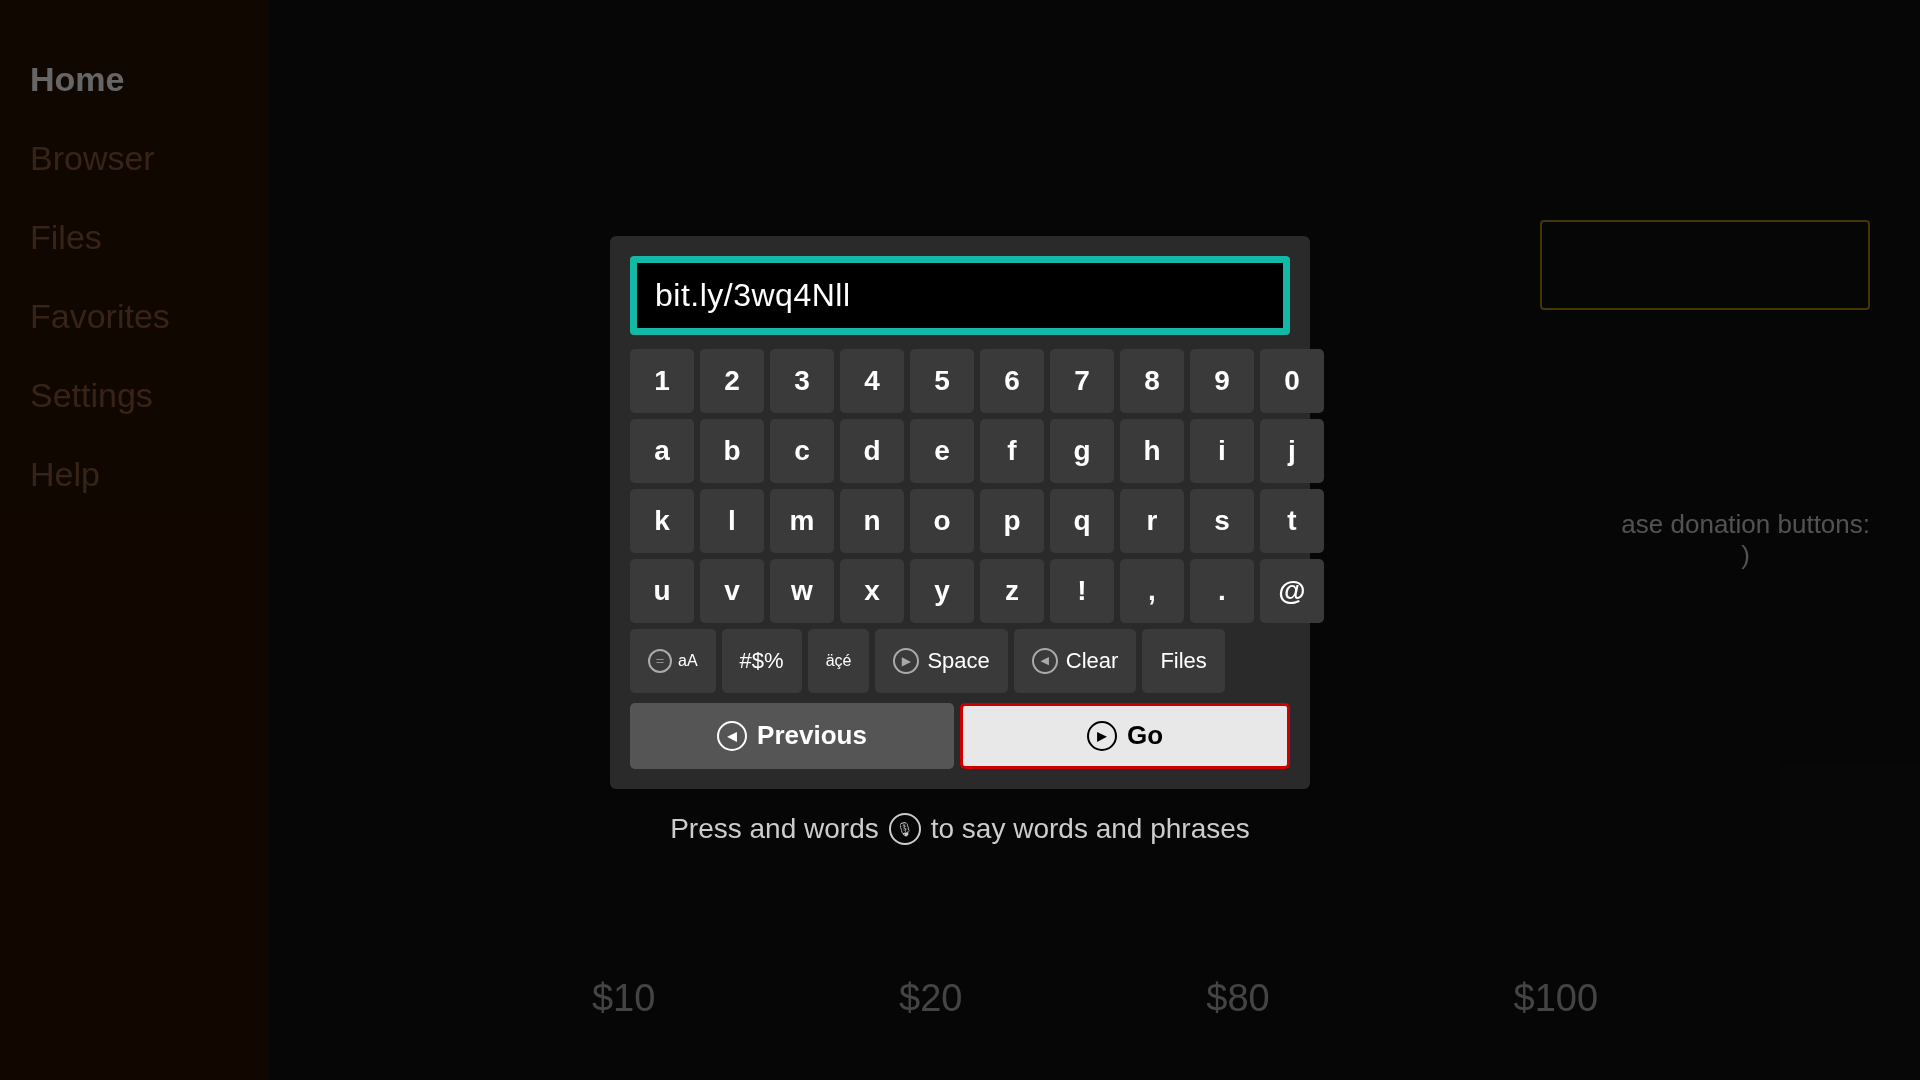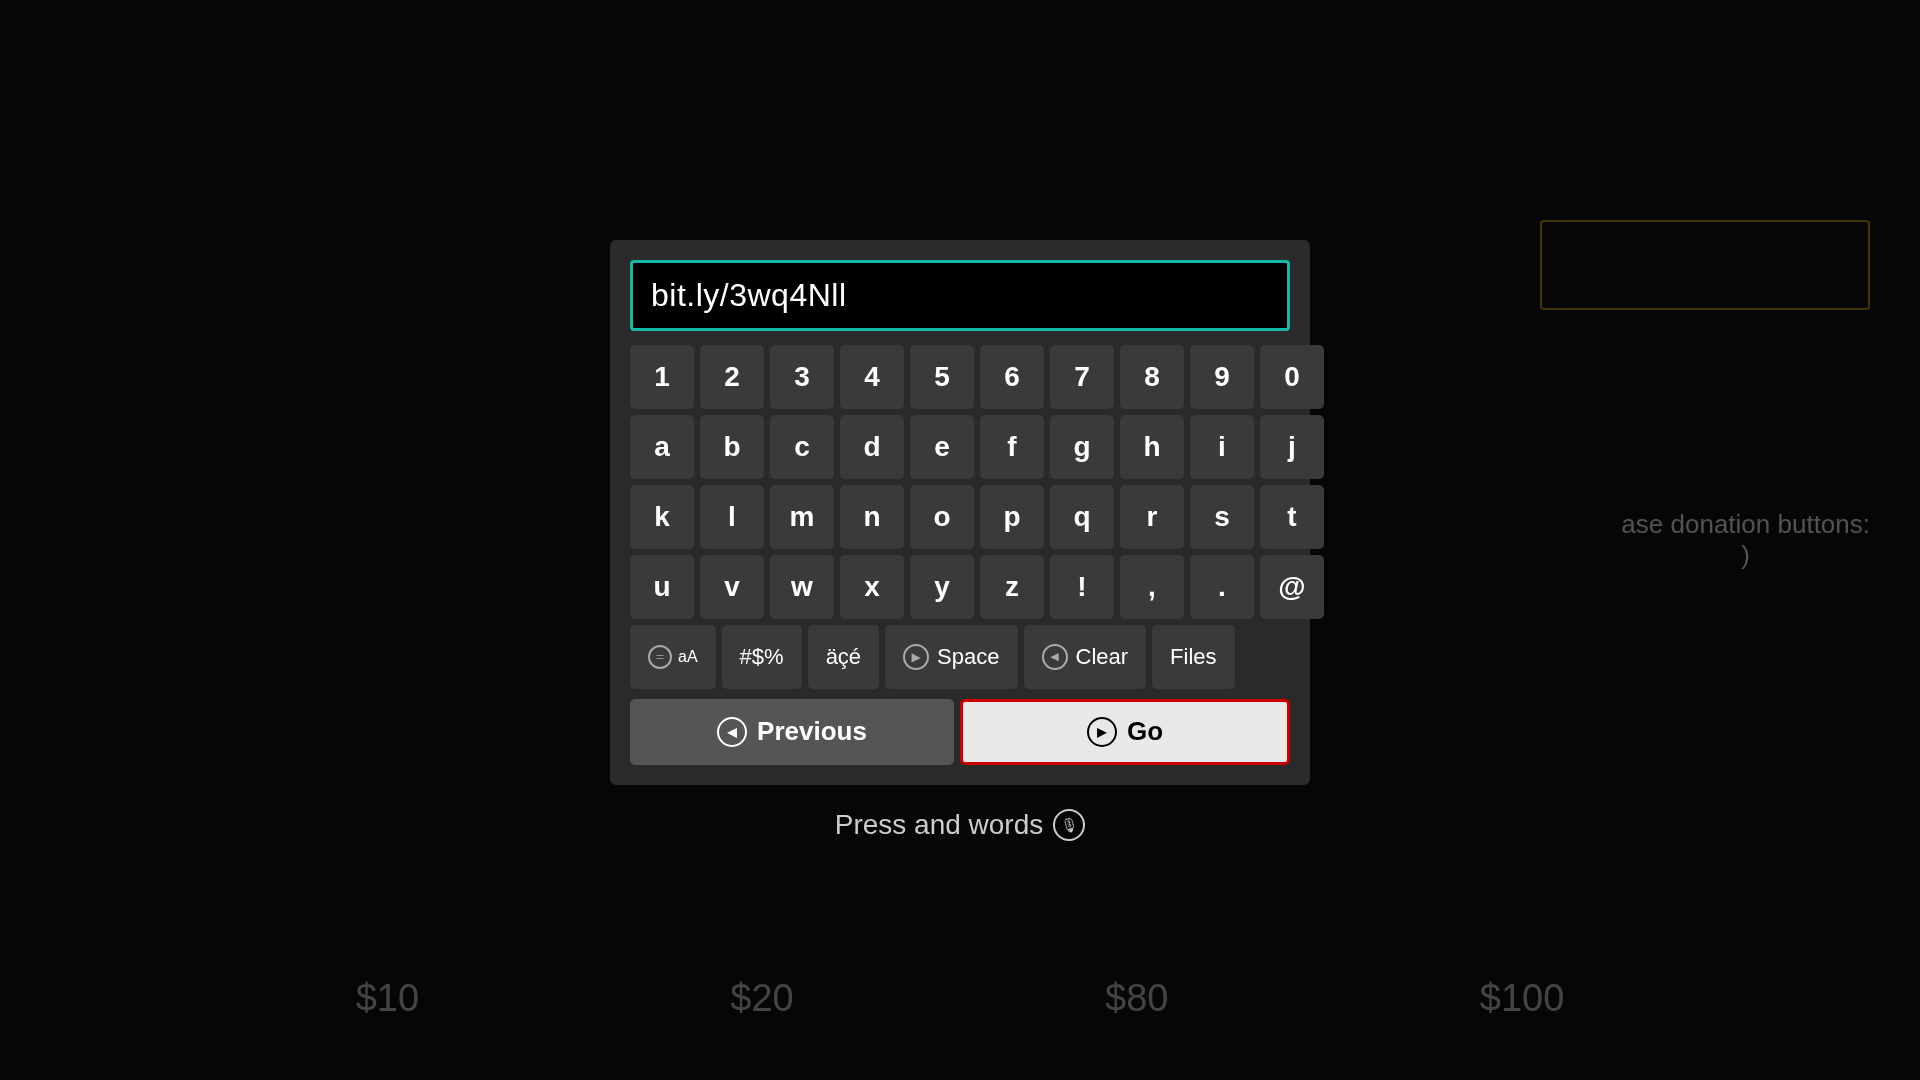--- a/index.html
+++ b/index.html
@@ -80,21 +80,21 @@
       border-radius: 6px;
       padding: 20px;
       display: flex;
       flex-direction: column;
       gap: 8px;
     }
 
     
     .url-input {
       background: #000000;
-      border: 3px solid #14b8a6;
+      border: 7px solid #14b8a6;
       border-radius: 4px;
       padding: 14px 18px;
       color: #ffffff;
       font-size: 32px;
       font-weight: 400;
       letter-spacing: 0.5px;
       width: 100%;
       margin-bottom: 6px;
     }
 
@@ -236,20 +236,28 @@
       height: 90px;
       border: 2px solid #aa8800;
       border-radius: 4px;
     }
   </style>
 </head>
 <body>
 
 <div class="bg-content">
 
+  <div class="sidebar">
+    <div class="sidebar-item active">Home</div>
+    <div class="sidebar-item">Browser</div>
+    <div class="sidebar-item">Files</div>
+    <div class="sidebar-item">Favorites</div>
+    <div class="sidebar-item">Settings</div>
+    <div class="sidebar-item">Help</div>
+  </div>
 
   <div class="main-bg">
 
     <div class="side-text">
       <div>ase donation buttons:</div>
       <div>)</div>
     </div>
 
     <div class="right-box"></div>
 
@@ -324,21 +332,21 @@
 
       <div class="key-row">
 
         <div class="key key-wide key-special" style="gap:6px; display:flex; align-items:center;">
           <span style="width:24px;height:24px;border-radius:50%;border:2px solid #aaa;display:flex;align-items:center;justify-content:center;font-size:14px;color:#aaa;">＝</span>
           <span style="font-size:16px;">aA</span>
         </div>
 
         <div class="key key-wide key-special" style="font-size:22px;">#$%</div>
 
-        <div class="key key-wide key-special" style="font-size:22px;">äçé</div>
+        <div class="key key-wide key-special" style="font-size:16px;">äçé</div>
 
         <div class="key key-wide key-special" style="gap:8px; display:flex; align-items:center;">
           <span style="width:26px;height:26px;border-radius:50%;border:2px solid #aaa;display:flex;align-items:center;justify-content:center;font-size:12px;color:#aaa;">▶</span>
           <span>Space</span>
         </div>
 
         <div class="key key-wide key-special" style="gap:8px; display:flex; align-items:center;">
           <span style="width:26px;height:26px;border-radius:50%;border:2px solid #aaa;display:flex;align-items:center;justify-content:center;font-size:11px;color:#aaa;">◀</span>
           <span>Clear</span>
         </div>
@@ -357,15 +365,16 @@
       <div class="btn-go">
         <span class="circle-icon-btn" style="border-color:#000000; color:#000000;">▶</span>
         <span>Go</span>
       </div>
     </div>
   </div>
 
   <div class="voice-hint">
     <span>Press and words</span>
     <span class="voice-hint-icon">🎙</span>
+    <span>to say words and phrases</span>
   </div>
 
 </div>
 
 </body></html>

